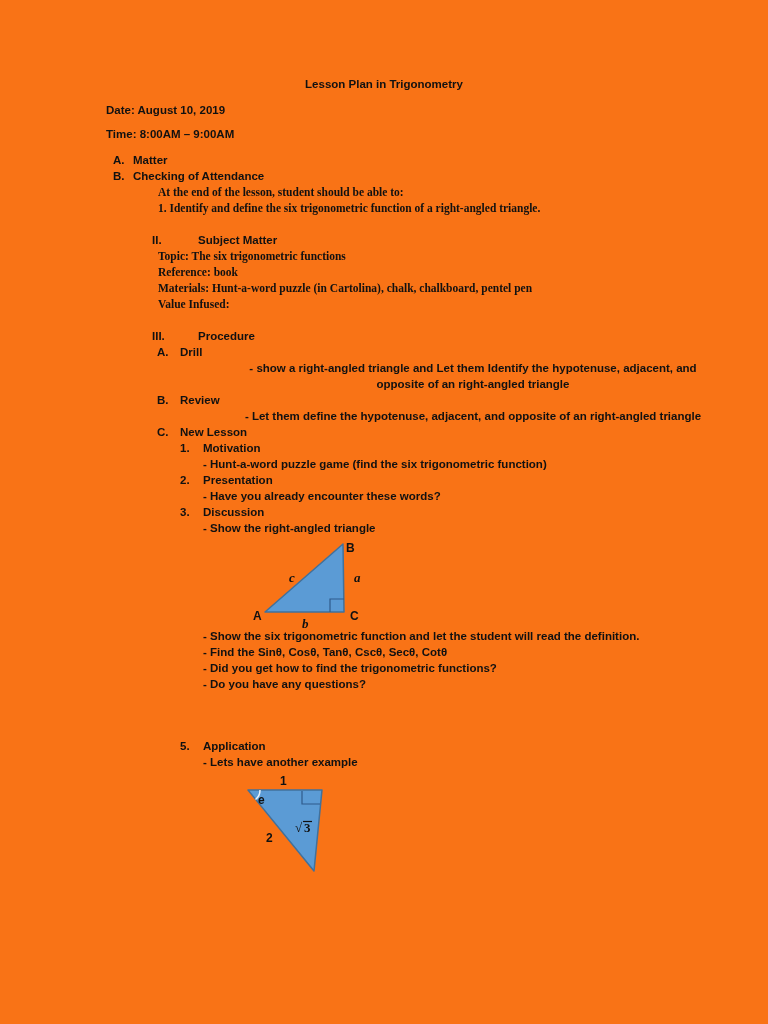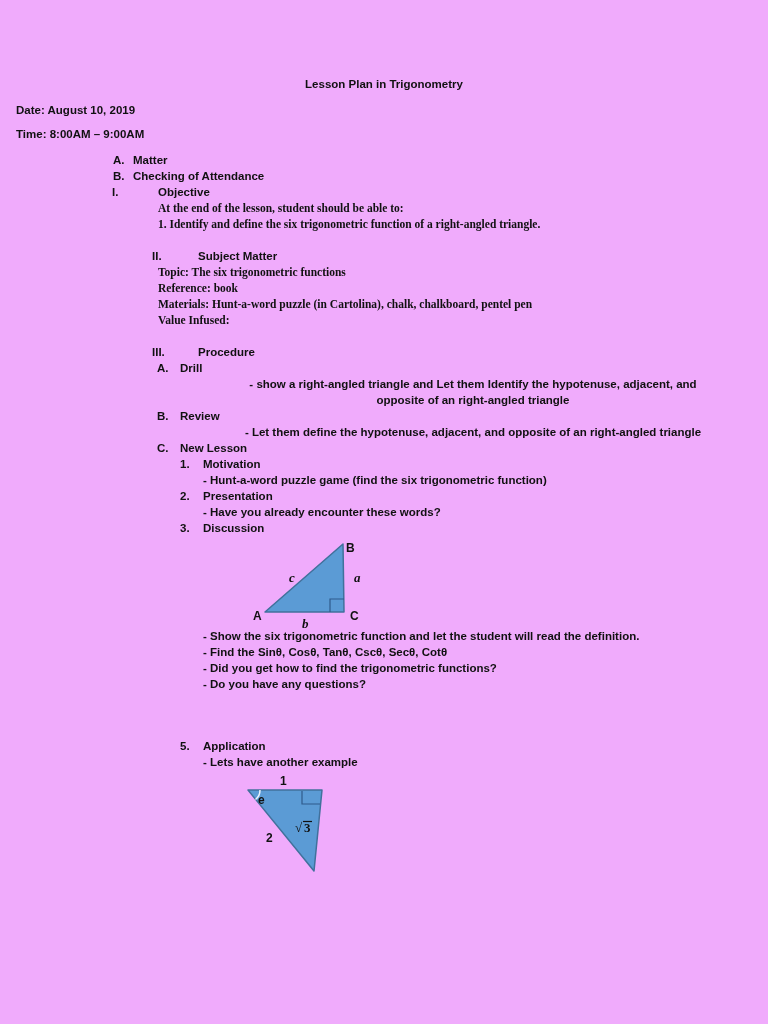--- a/index.html
+++ b/index.html
@@ -1,32 +1,32 @@
 <!DOCTYPE html>
 <html><head>
 <meta charset="utf-8">
 <style>
   html,body{margin:0;padding:0;background:#ffffff;}
   .page{
     position:relative;
     width:768px;height:1024px;
-    background:#f0abfc;
+    background:#f97316;
     font-family:"Liberation Sans",sans-serif;
     font-weight:bold;
     font-size:11.5px;
     line-height:16px;
     color:#111111;
     box-sizing:border-box;
     padding-top:76px;
     overflow:hidden;
   }
   .ln{white-space:nowrap;}
   .title{text-align:center;}
   .mk{display:inline-block;vertical-align:top;}
-  .ml90 {padding-left:16px;}
+  .ml90 {margin-left:90px;padding-left:16px;}
   .ml113{margin-left:113px;}
   .ml112{margin-left:112px;}
   .ml158{margin-left:158px;font-family:Liberation Serif, serif;}
   .ml157{margin-left:157px;}
   .ml178{margin-left:178px;text-align:center;}
   .ml180{margin-left:180px;}
   .ml203{margin-left:203px;}
   .mk20{width:20px;}
   .mk46{width:46px;}
   .mk23{width:23px;}
@@ -52,21 +52,20 @@
 <div class="page">
 
   <div class="ln title">Lesson Plan in Trigonometry</div>
 
   <div class="ln ml90 mt10"><span>Date: August 10, 2019</span></div>
   <div class="ln ml90 mt8"><span>Time: 8:00AM – 9:00AM</span></div>
 
   <div class="ln ml113 mt10"><span class="mk mk20">A.</span><span>Matter</span></div>
   <div class="ln ml113"><span class="mk mk20">B.</span><span>Checking of Attendance</span></div>
 
-  <div class="ln ml112"><span class="mk mk46">I.</span><span>Objective</span></div>
   <div class="ln ml158"><span>At the end of the lesson, student should be able to:</span></div>
   <div class="ln ml158"><span>1. Identify and define the six trigonometric function of a right-angled triangle.</span></div>
 
   <div class="ln ml112 mt16"><span class="mk mk46">II.</span><span>Subject Matter</span></div>
   <div class="ln ml158"><span>Topic: The six trigonometric functions</span></div>
   <div class="ln ml158"><span>Reference: book</span></div>
   <div class="ln ml158"><span>Materials: Hunt-a-word puzzle (in Cartolina), chalk, chalkboard, pentel pen</span></div>
   <div class="ln ml158"><span>Value Infused:</span></div>
 
   <div class="ln ml112 mt16"><span class="mk mk46">III.</span><span>Procedure</span></div>
@@ -75,20 +74,21 @@
   <div class="ln ml178"><span>opposite of an right-angled triangle</span></div>
   <div class="ln ml157"><span class="mk mk23">B.</span><span>Review</span></div>
   <div class="ln ml178"><span>- Let them define the hypotenuse, adjacent, and opposite of an right-angled triangle</span></div>
   <div class="ln ml157"><span class="mk mk23">C.</span><span>New Lesson</span></div>
 
   <div class="ln ml180"><span class="mk mk23">1.</span><span>Motivation</span></div>
   <div class="ln ml203"><span>- Hunt-a-word puzzle game (find the six trigonometric function)</span></div>
   <div class="ln ml180"><span class="mk mk23">2.</span><span>Presentation</span></div>
   <div class="ln ml203"><span>- Have you already encounter these words?</span></div>
   <div class="ln ml180"><span class="mk mk23">3.</span><span>Discussion</span></div>
+  <div class="ln ml203"><span>- Show the right-angled triangle</span></div>
 
   <div class="fig1">
     <svg width="135" height="100" viewBox="0 0 135 100">
       <polygon class="tri" points="25,80 103,12 104,80" fill="#5B9BD5"></polygon>
       <polyline class="ra" points="90,80 90,67 104,67"></polyline>
       <text class="vlb" x="106" y="20">B</text>
       <text class="slb" x="49" y="50">c</text>
       <text class="slb" x="114" y="50">a</text>
       <text class="vlb" x="13" y="88">A</text>
       <text class="slb" x="62" y="96">b</text>

